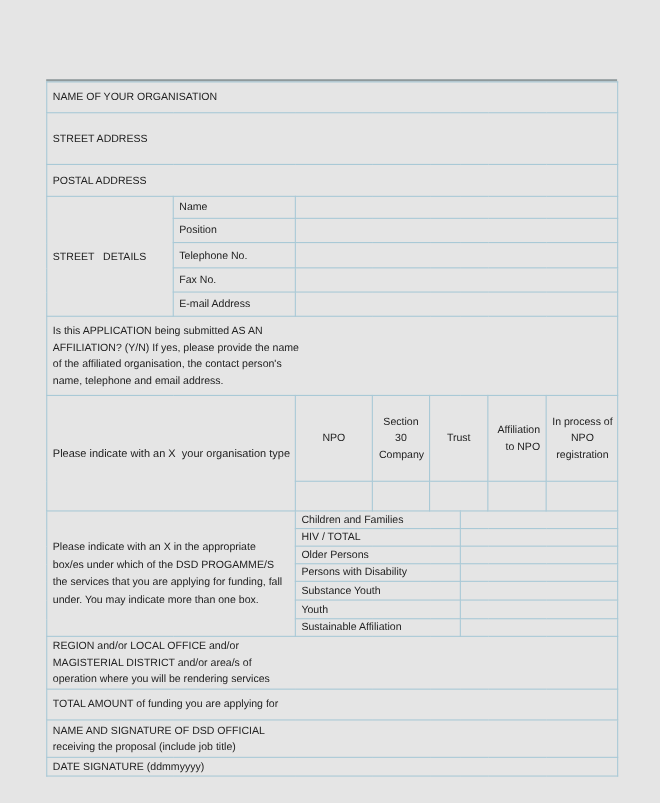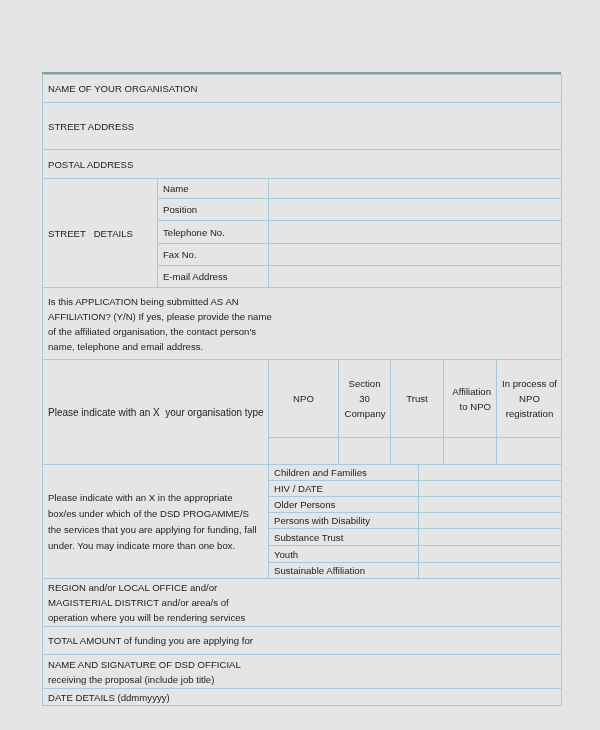--- a/index.html
+++ b/index.html
@@ -101,33 +101,33 @@
     </tr>
 
     <tr style="height:16px">
       <td colspan="2" rowspan="7" class="wrap">
         <div style="width:215px;line-height:16px">Please indicate with an X in the appropriate box/es under which of the DSD PROGAMME/S the services that you are applying for funding, fall under. You may indicate more than one box.</div>
       </td>
       <td colspan="3">Children and Families</td>
       <td colspan="3"></td>
     </tr>
     <tr style="height:16px">
-      <td colspan="3">HIV / DATE</td>
+      <td colspan="3">HIV / TOTAL</td>
       <td colspan="3"></td>
     </tr>
     <tr style="height:16px">
       <td colspan="3">Older Persons</td>
       <td colspan="3"></td>
     </tr>
     <tr style="height:16px">
       <td colspan="3">Persons with Disability</td>
       <td colspan="3"></td>
     </tr>
     <tr style="height:17px">
-      <td colspan="3">Substance Trust</td>
+      <td colspan="3">Substance Youth</td>
       <td colspan="3"></td>
     </tr>
     <tr style="height:17px">
       <td colspan="3">Youth</td>
       <td colspan="3"></td>
     </tr>
     <tr style="height:16px">
       <td colspan="3">Sustainable Affiliation</td>
       <td colspan="3"></td>
     </tr>
@@ -142,18 +142,18 @@
         <span>TOTAL AMOUNT of funding you are applying for</span>
       </td>
     </tr>
     <tr style="height:34px">
       <td colspan="8" class="wrap">
         <div style="width:200px;line-height:15px">NAME AND SIGNATURE OF DSD OFFICIAL receiving the proposal (include job title)</div>
       </td>
     </tr>
     <tr style="height:17px">
       <td colspan="8">
-        <span>DATE DETAILS (ddmmyyyy)</span>
+        <span>DATE SIGNATURE (ddmmyyyy)</span>
       </td>
     </tr>
   </tbody>
     </table>
 </div>
 
 </body></html>

